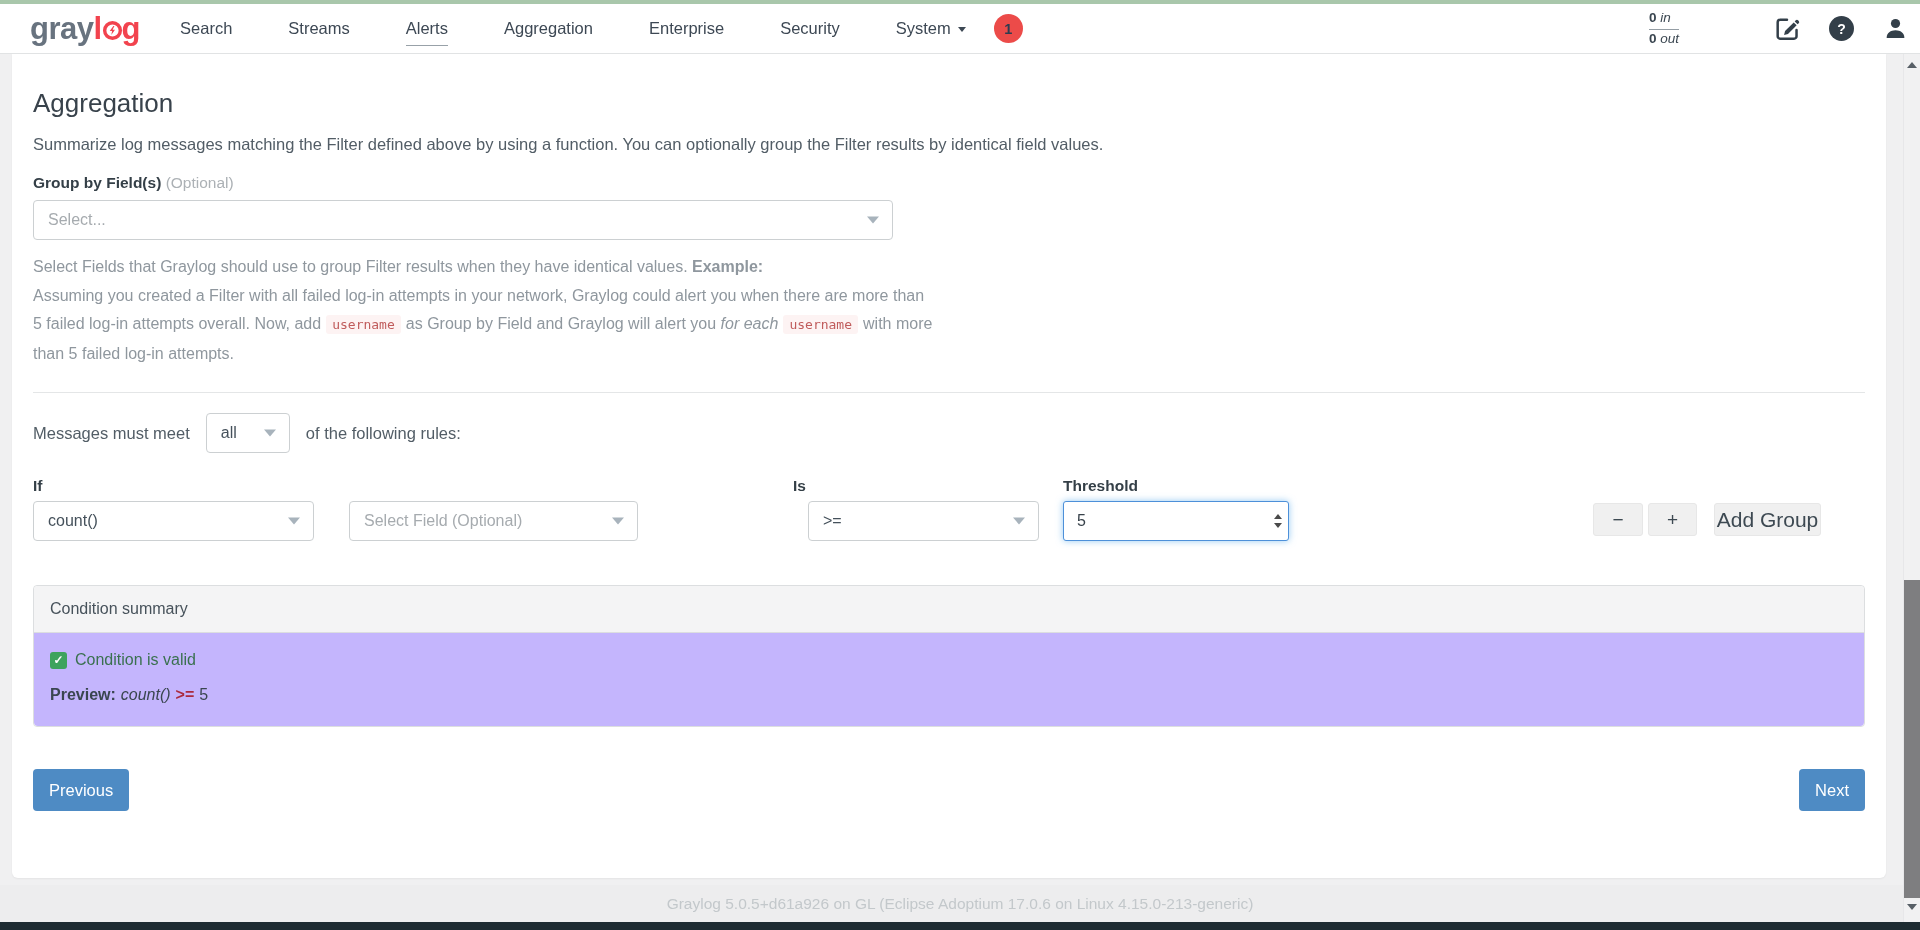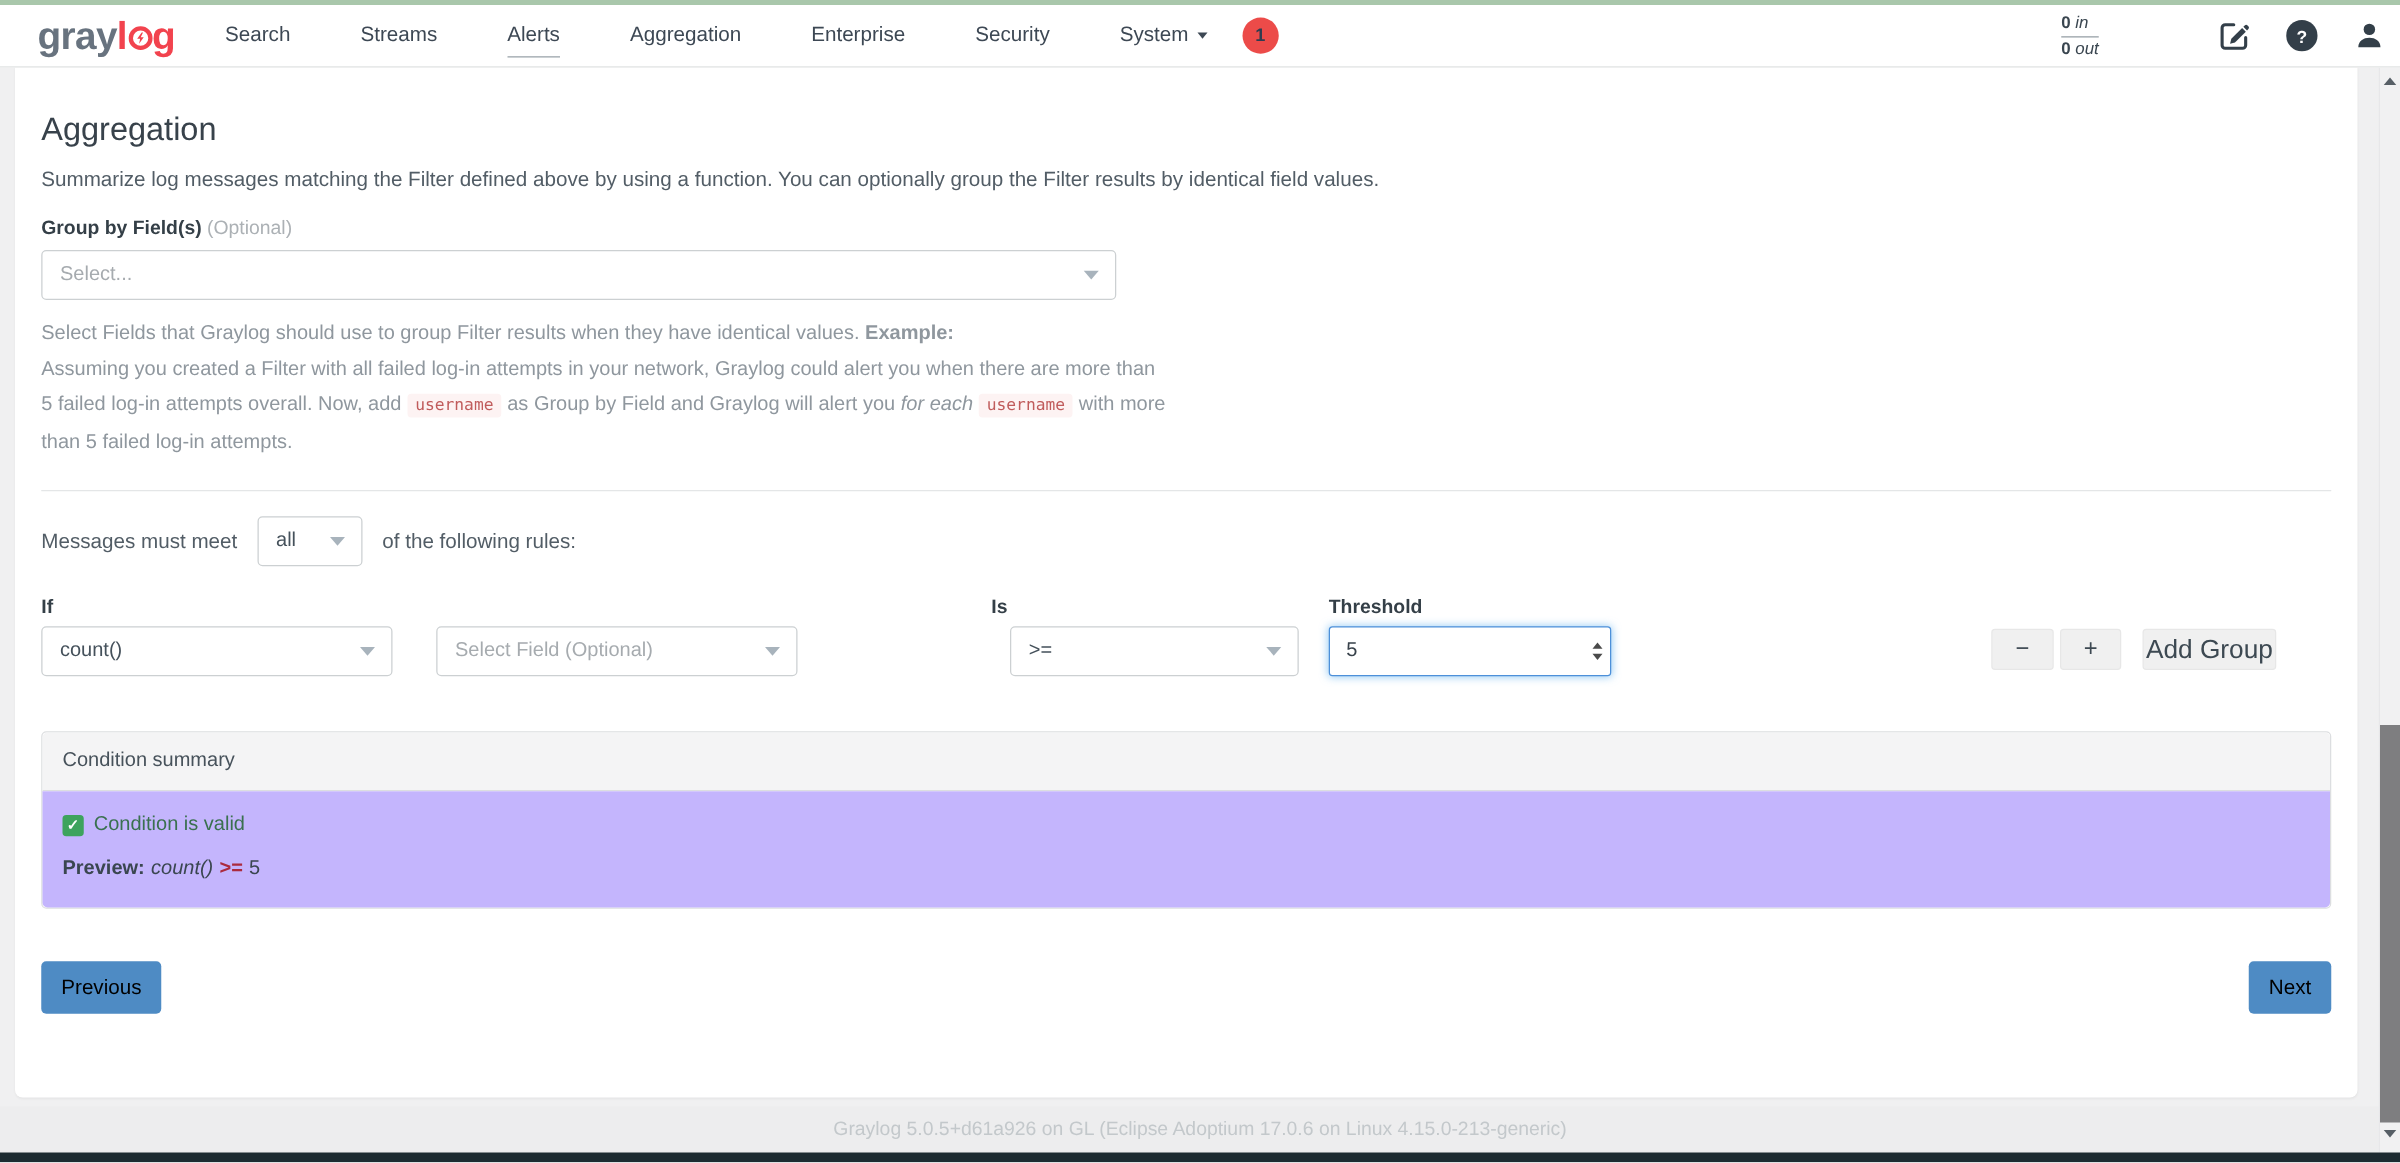--- a/index.html
+++ b/index.html
@@ -106,21 +106,21 @@
   .checkbox { width:17px; height:17px; background:#3da35d; border-radius:3px; position:relative; cursor:pointer; }
   .checkbox::after { content:"✓"; position:absolute; left:0; top:0; width:100%; height:100%;
                      display:flex; align-items:center; justify-content:center; color:#fff;
                      font-size:12px; font-weight:bold; }
   .preview-row { margin-top:17px; font-size:16px; color:#3a4650; }
   .preview-label { font-weight:bold; margin-right:5px; }
   .expr { font-style:italic; }
   .op { color:#ab2b3e; font-weight:bold; margin:0 5px; }
 
   .wizard { margin-top:42px; display:flex; justify-content:space-between; }
-  .btn-blue { background:#4e8bc4; color:#000000; border:none; border-radius:4px; font-size:16.5px;
+  .btn-blue { background:#4e8bc4; color:#ffffff; border:none; border-radius:4px; font-size:16.5px;
               padding:0 16px; height:42px; font-family:inherit; cursor:pointer; }
 
   .footer { position:absolute; top:885px; left:0; width:100%; height:37px; background:#ededee;
             display:flex; align-items:center; justify-content:center; font-size:15.5px; color:#c3c8cb; z-index:1; }
   .bottom-strip { position:absolute; bottom:0; left:0; width:100%; height:8px; background:#1d2b31; z-index:4; }
 </style>
 </head>
 <body>
 
 <div id="viewport">

